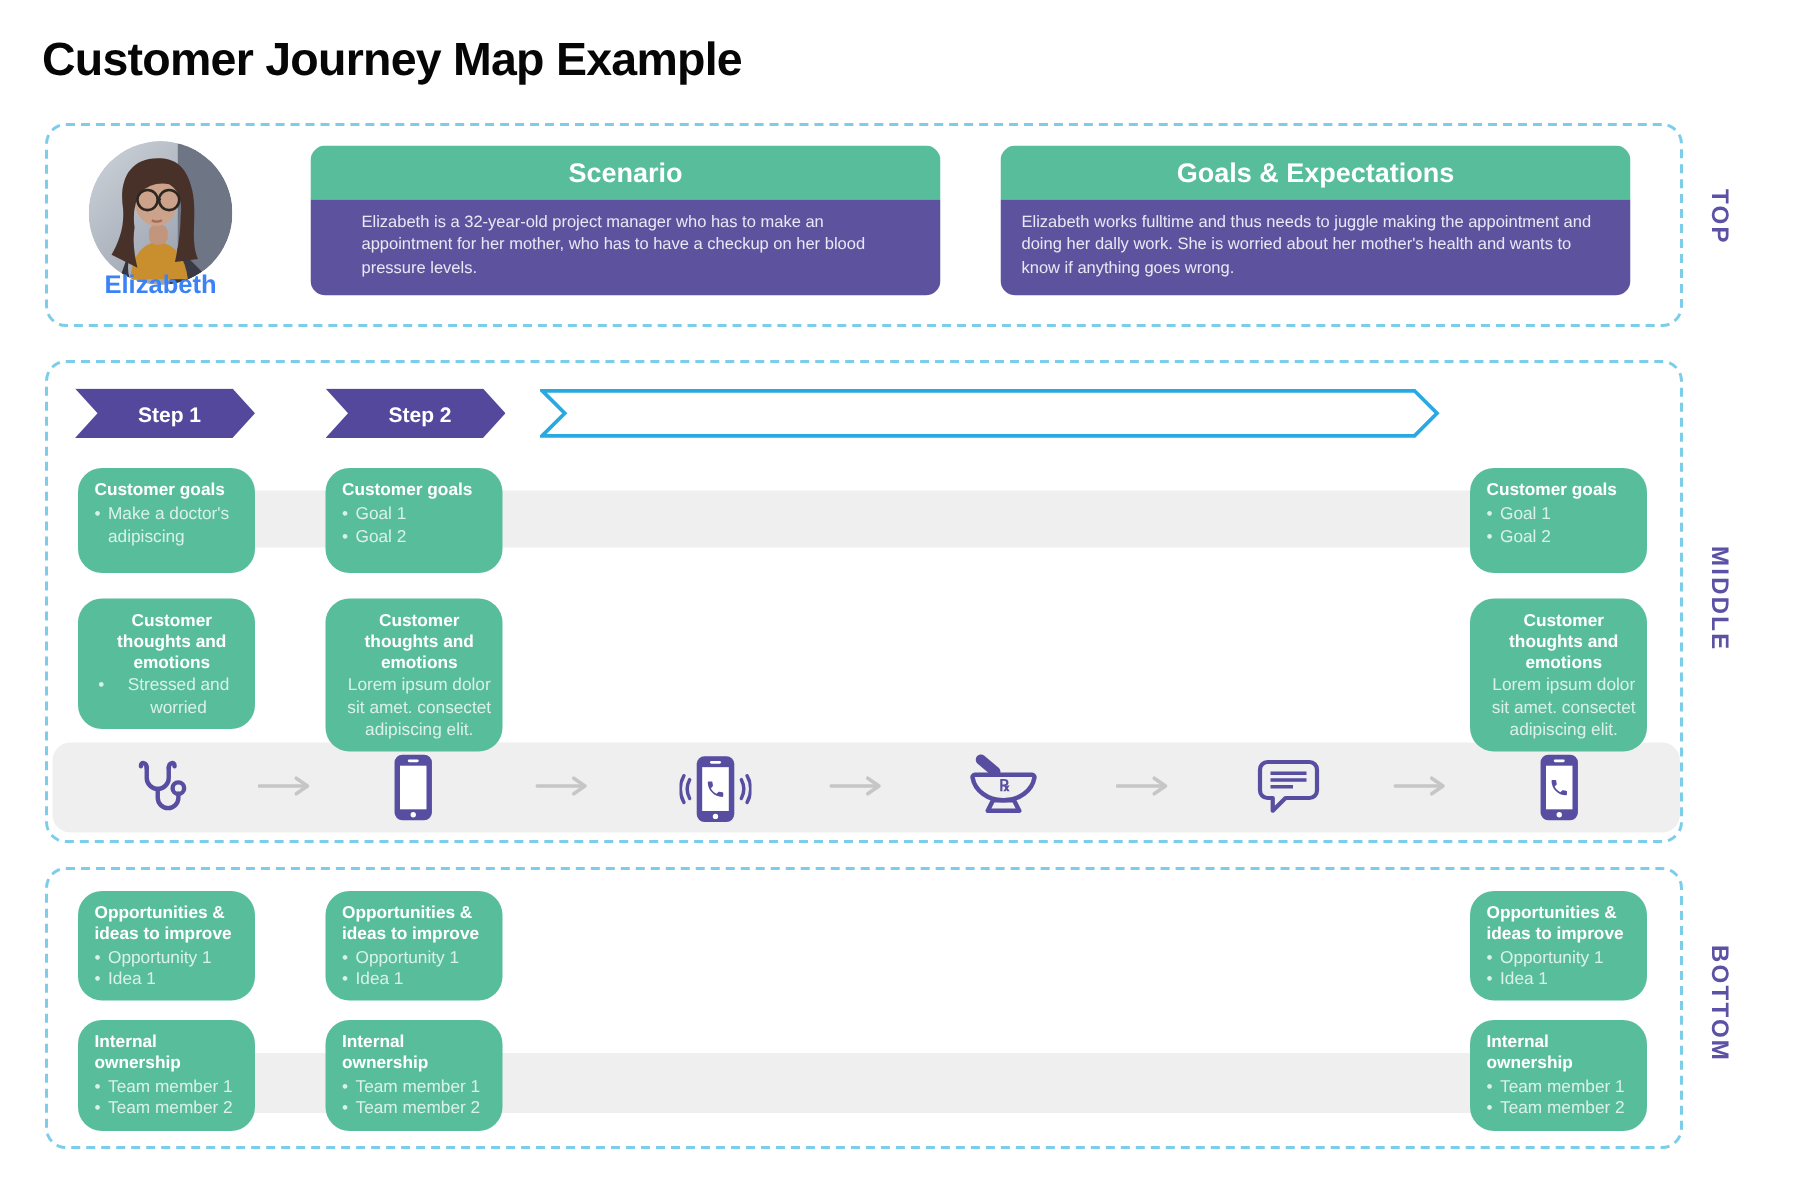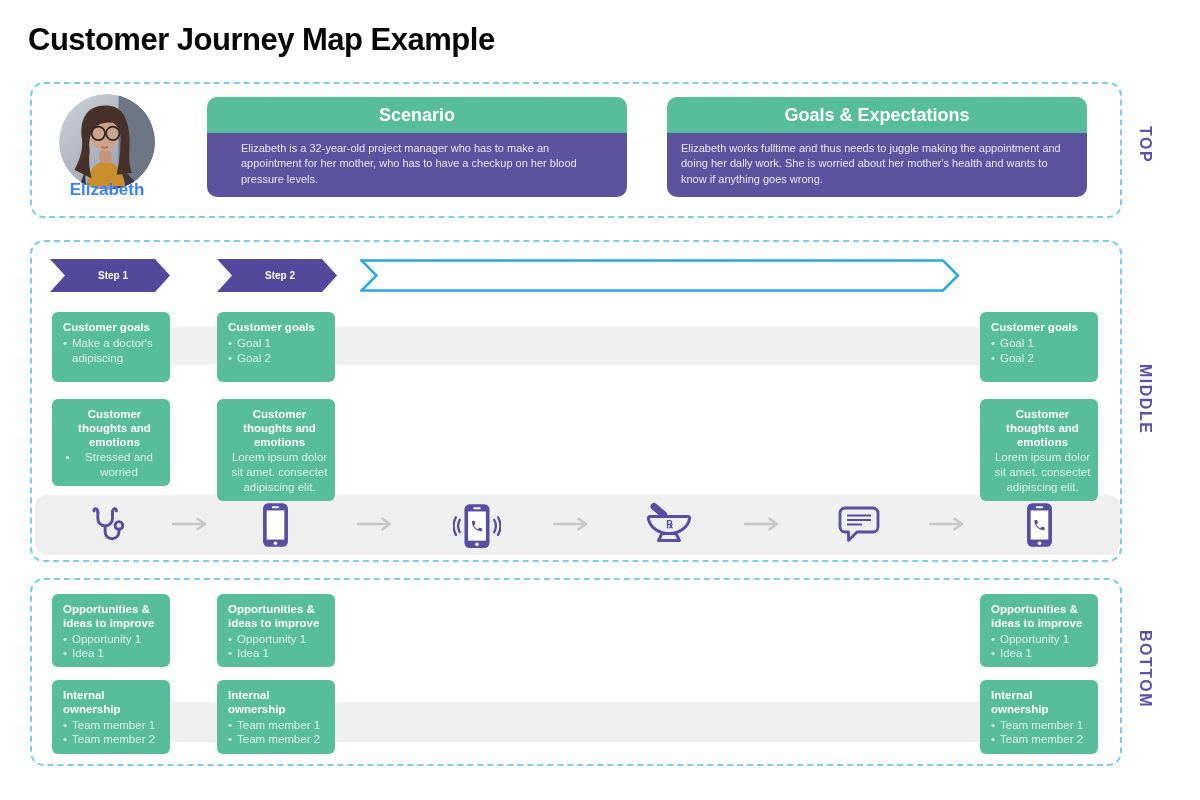--- a/index.html
+++ b/index.html
@@ -25,33 +25,33 @@
   .info-card .hd{height:36px;background:#57bd9b;color:#fff;font-size:18px;font-weight:800;
                  display:flex;align-items:center;justify-content:center;}
   .info-card .bd{height:64px;background:#5c529e;color:#e9e7f3;font-size:11px;line-height:1.4;
                  padding:8px 18px 0 34px;box-sizing:border-box;}
   .card-scenario{left:175px;}
   .card-goalsx{left:635px;}
   .card-goalsx .bd{padding:8px 14px 0 14px;}
 
   
   .chev{position:absolute;top:17px;width:120px;height:33px;background:#53489c;color:#fff;
-        font-size:10px;font-weight:700;display:flex;align-items:center;justify-content:center;
+        font-size:14px;font-weight:700;display:flex;align-items:center;justify-content:center;
         padding-left:6px;box-sizing:border-box;
         clip-path:polygon(0 0,calc(100% - 15px) 0,100% 50%,calc(100% - 15px) 100%,0 100%,15px 50%);}
   .chev-outline{position:absolute;left:328px;top:17px;width:600px;height:33px;}
 
   
   .band{position:absolute;background:#efefef;}
   .band-goals{left:60px;top:85px;width:1005px;height:38px;border-radius:0 6px 6px 0;}
   .band-icons{left:3px;top:253px;width:1085px;height:60px;border-radius:12px;}
   .band-own{left:60px;top:122px;width:1005px;height:40px;border-radius:0 6px 6px 0;}
 
   
-  .gcard{position:absolute;width:118px;background:#57bd9b;border-radius:6px;color:#fff;
+  .gcard{position:absolute;width:118px;background:#57bd9b;border-radius:16px;color:#fff;
          padding:9px 4px 6px 11px;box-sizing:border-box;}
   .gcard .ttl{font-size:11.5px;font-weight:800;line-height:1.2;margin-bottom:1px;}
   .gcard .ttl.narrow{max-width:72px;}
   .gcard .li{display:flex;font-size:11.5px;line-height:1.28;color:rgba(255,255,255,0.78);}
   .gcard .li .b{width:9px;flex:none;}
   .gcard .li .t{flex:1;}
   .gcard .body{font-size:11.5px;line-height:1.28;color:rgba(255,255,255,0.78);}
   .col1{left:20px;} .col2{left:185px;} .col3{left:948px;}
   .row-goals{top:70px;min-height:70px;}
   .row-thoughts{top:157px;min-height:80px;text-align:center;}

